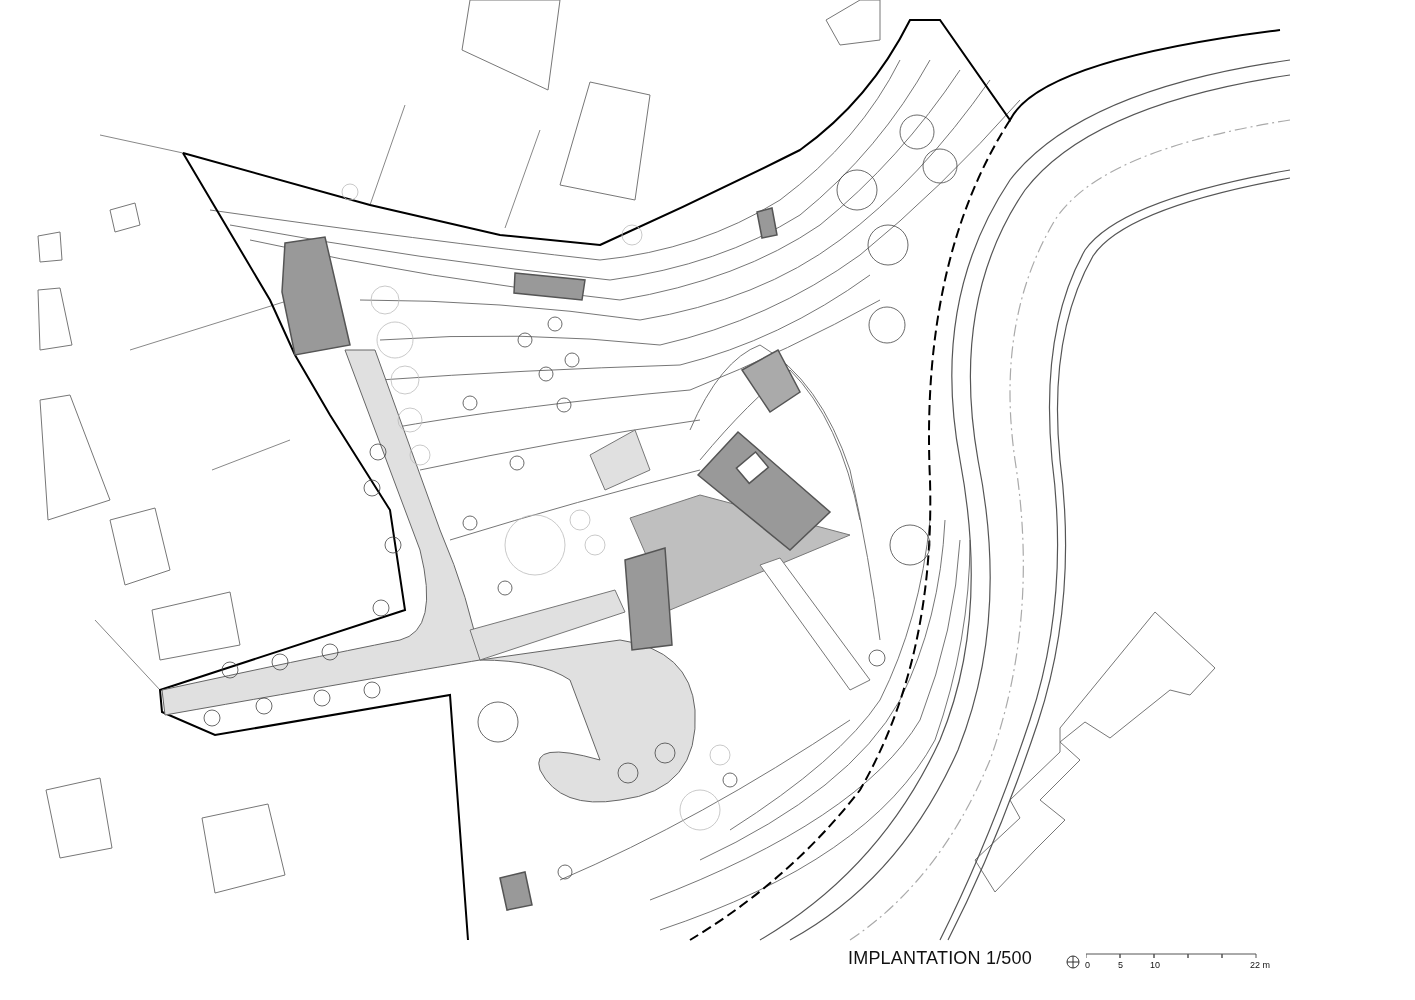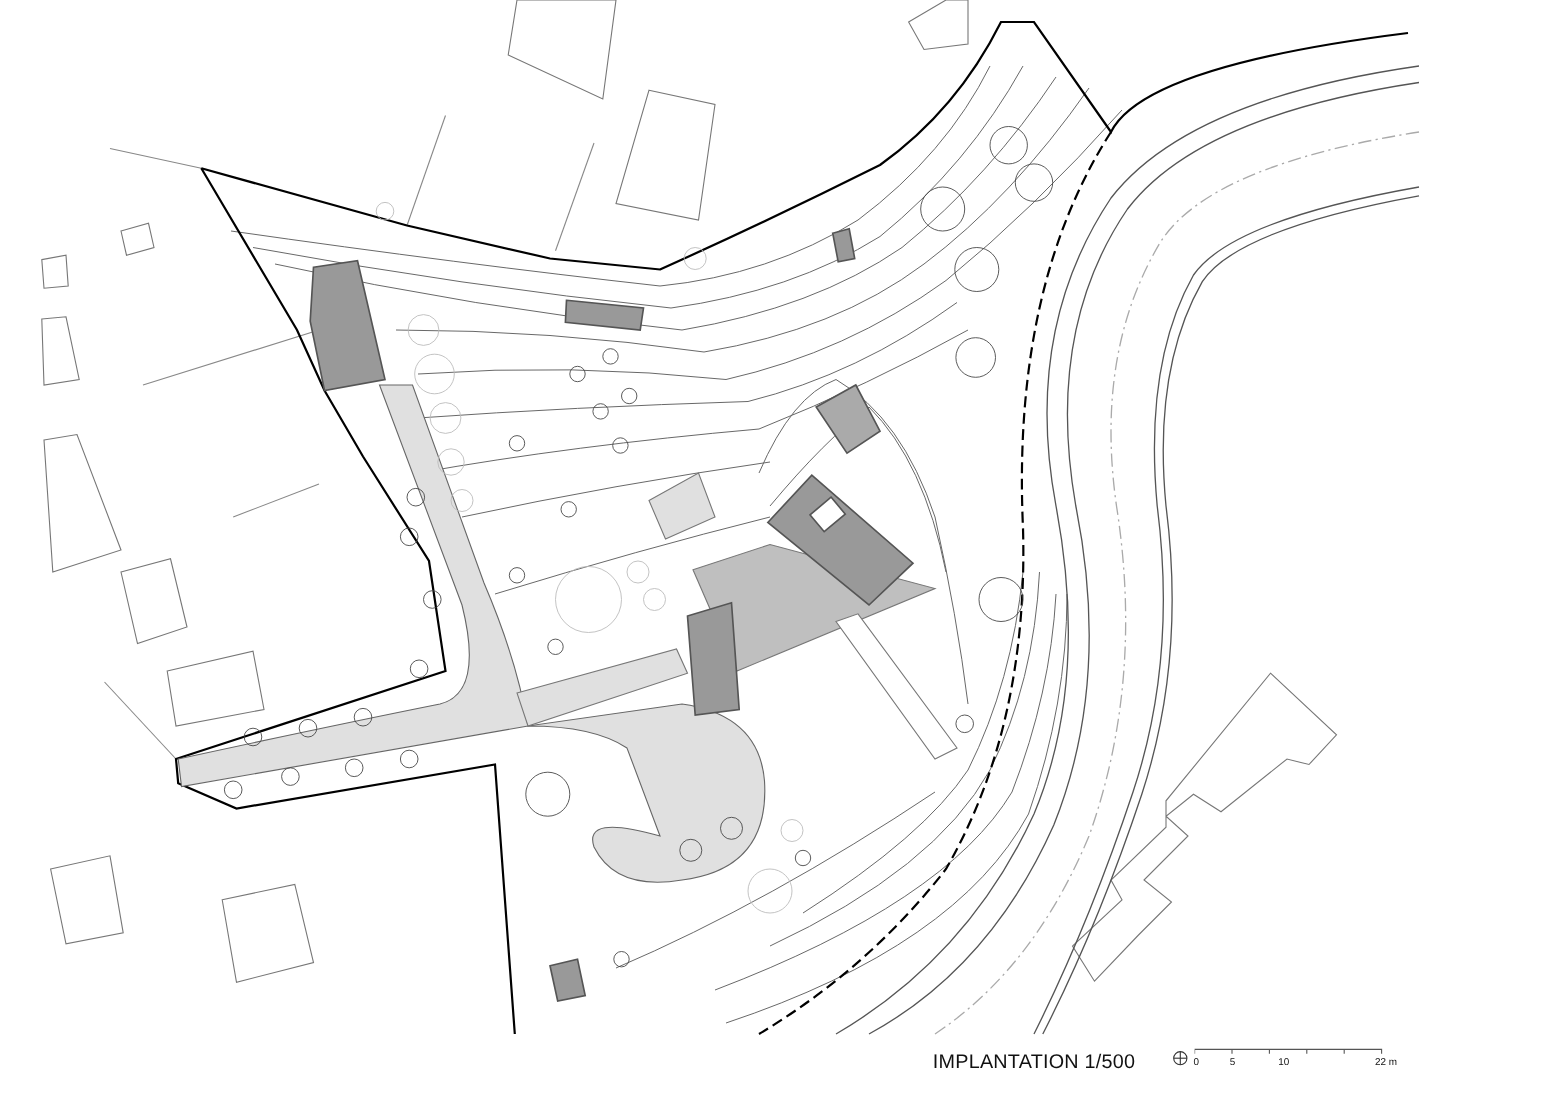--- a/index.html
+++ b/index.html
@@ -1,20 +1,20 @@
 <!DOCTYPE html>
 <html><head>
 <meta charset="utf-8">
 <style>
   html, body { margin: 0; padding: 0; background: #ffffff; }
   body { width: 1415px; height: 1000px; position: relative; overflow: hidden;
          font-family: "Liberation Sans", sans-serif; }
   #plan { position: absolute; left: 0; top: 0; width: 1415px; height: 1000px; }
   .title-block { position: absolute; left: 848px; top: 948px; height: 28px;
-                 display: flex; align-items: flex-end; }
+                 display: flex; align-items: flex-start; }
   .title { font-size: 18px; color: #111; letter-spacing: 0.2px; }
   .scale-bar { position: absolute; left: 1066px; top: 948px; width: 230px; height: 30px; }
   .scale-label { position: absolute; top: 12px; font-size: 9px; color: #111; }
 </style>
 </head>
 <body>
 
 <svg id="plan" viewBox="0 0 1415 1000" xmlns="http://www.w3.org/2000/svg">
 
   <g fill="none" stroke="#777" stroke-width="1">
@@ -155,15 +155,15 @@
 <div class="title-block">
   <span class="title">IMPLANTATION 1/500</span>
 </div>
 
 <div class="scale-bar">
   <svg width="230" height="12" style="position:absolute;left:20px;top:0">
     <polyline points="0,10 0,6 34,6 34,10 34,6 68,6 68,10 68,6 102,6 102,10 102,6 136,6 136,10 136,6 170,6 170,10" fill="none" stroke="#555" stroke-width="1"></polyline>
   </svg>
   <span class="scale-label" style="left:19px">0</span>
   <span class="scale-label" style="left:52px">5</span>
-  <span class="scale-label" style="left:96px">10</span>
+  <span class="scale-label" style="left:84px">10</span>
   <span class="scale-label" style="left:184px">22 m</span>
 </div>
 
 </body></html>

